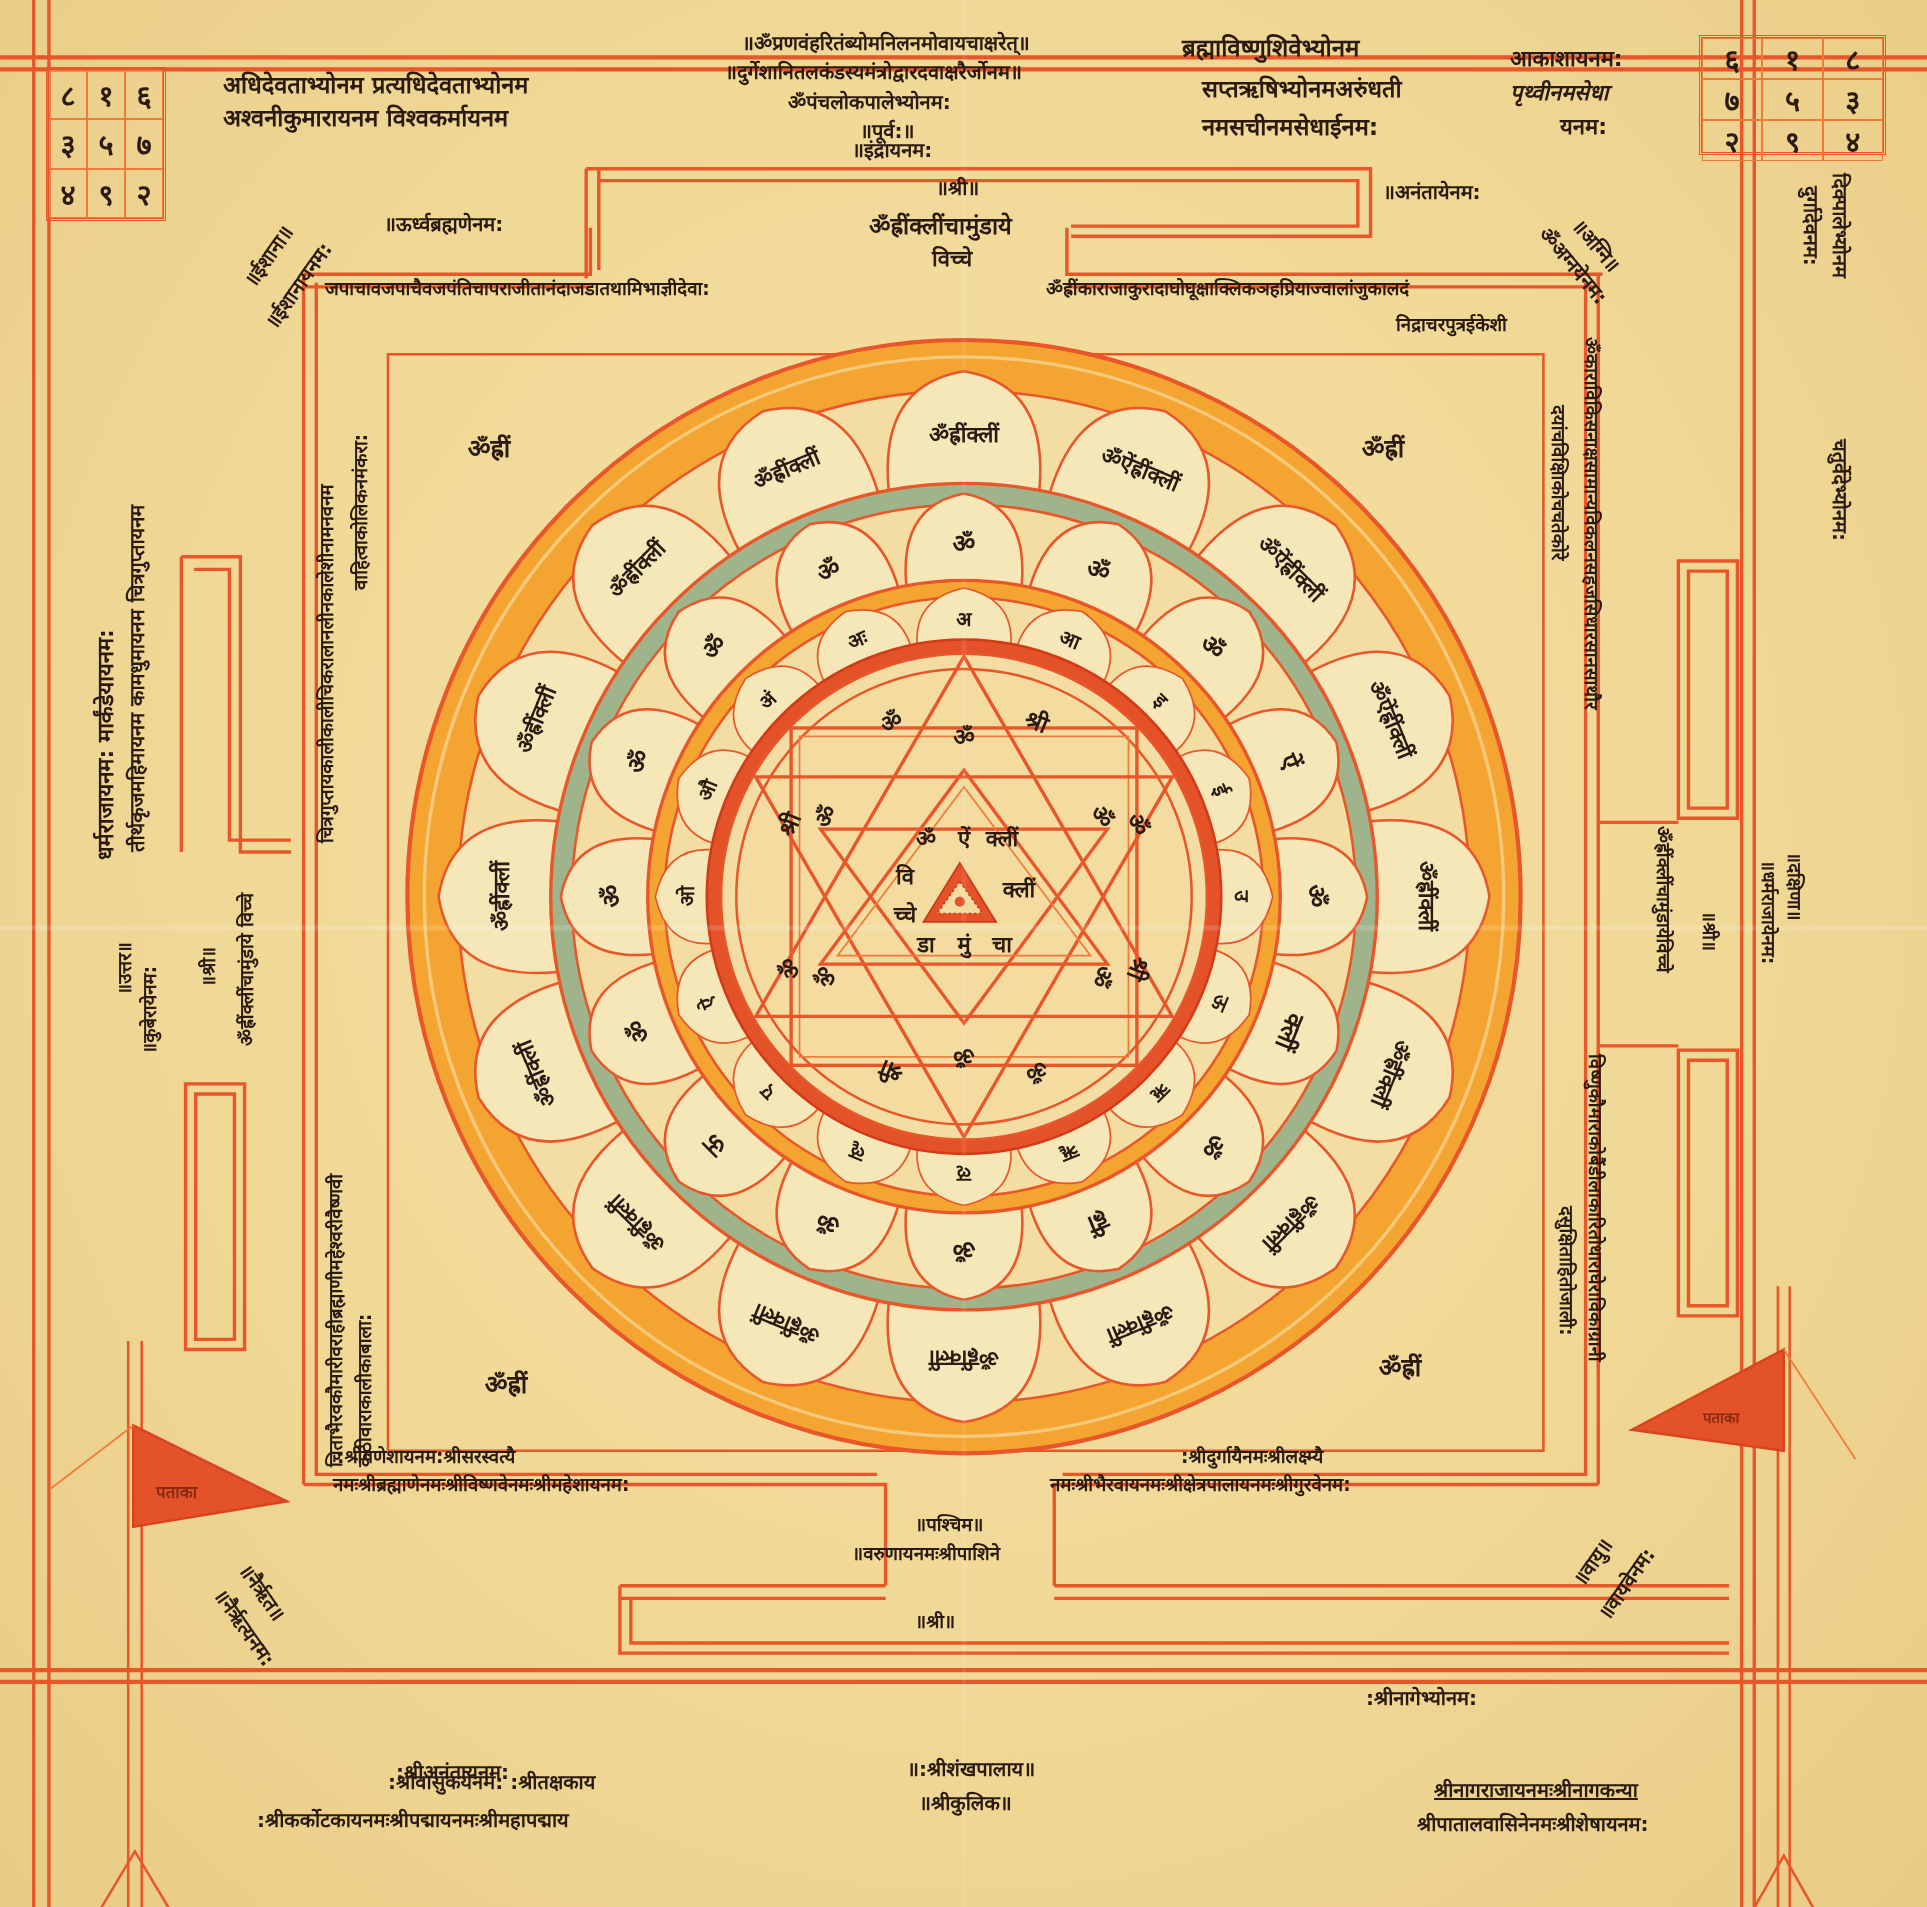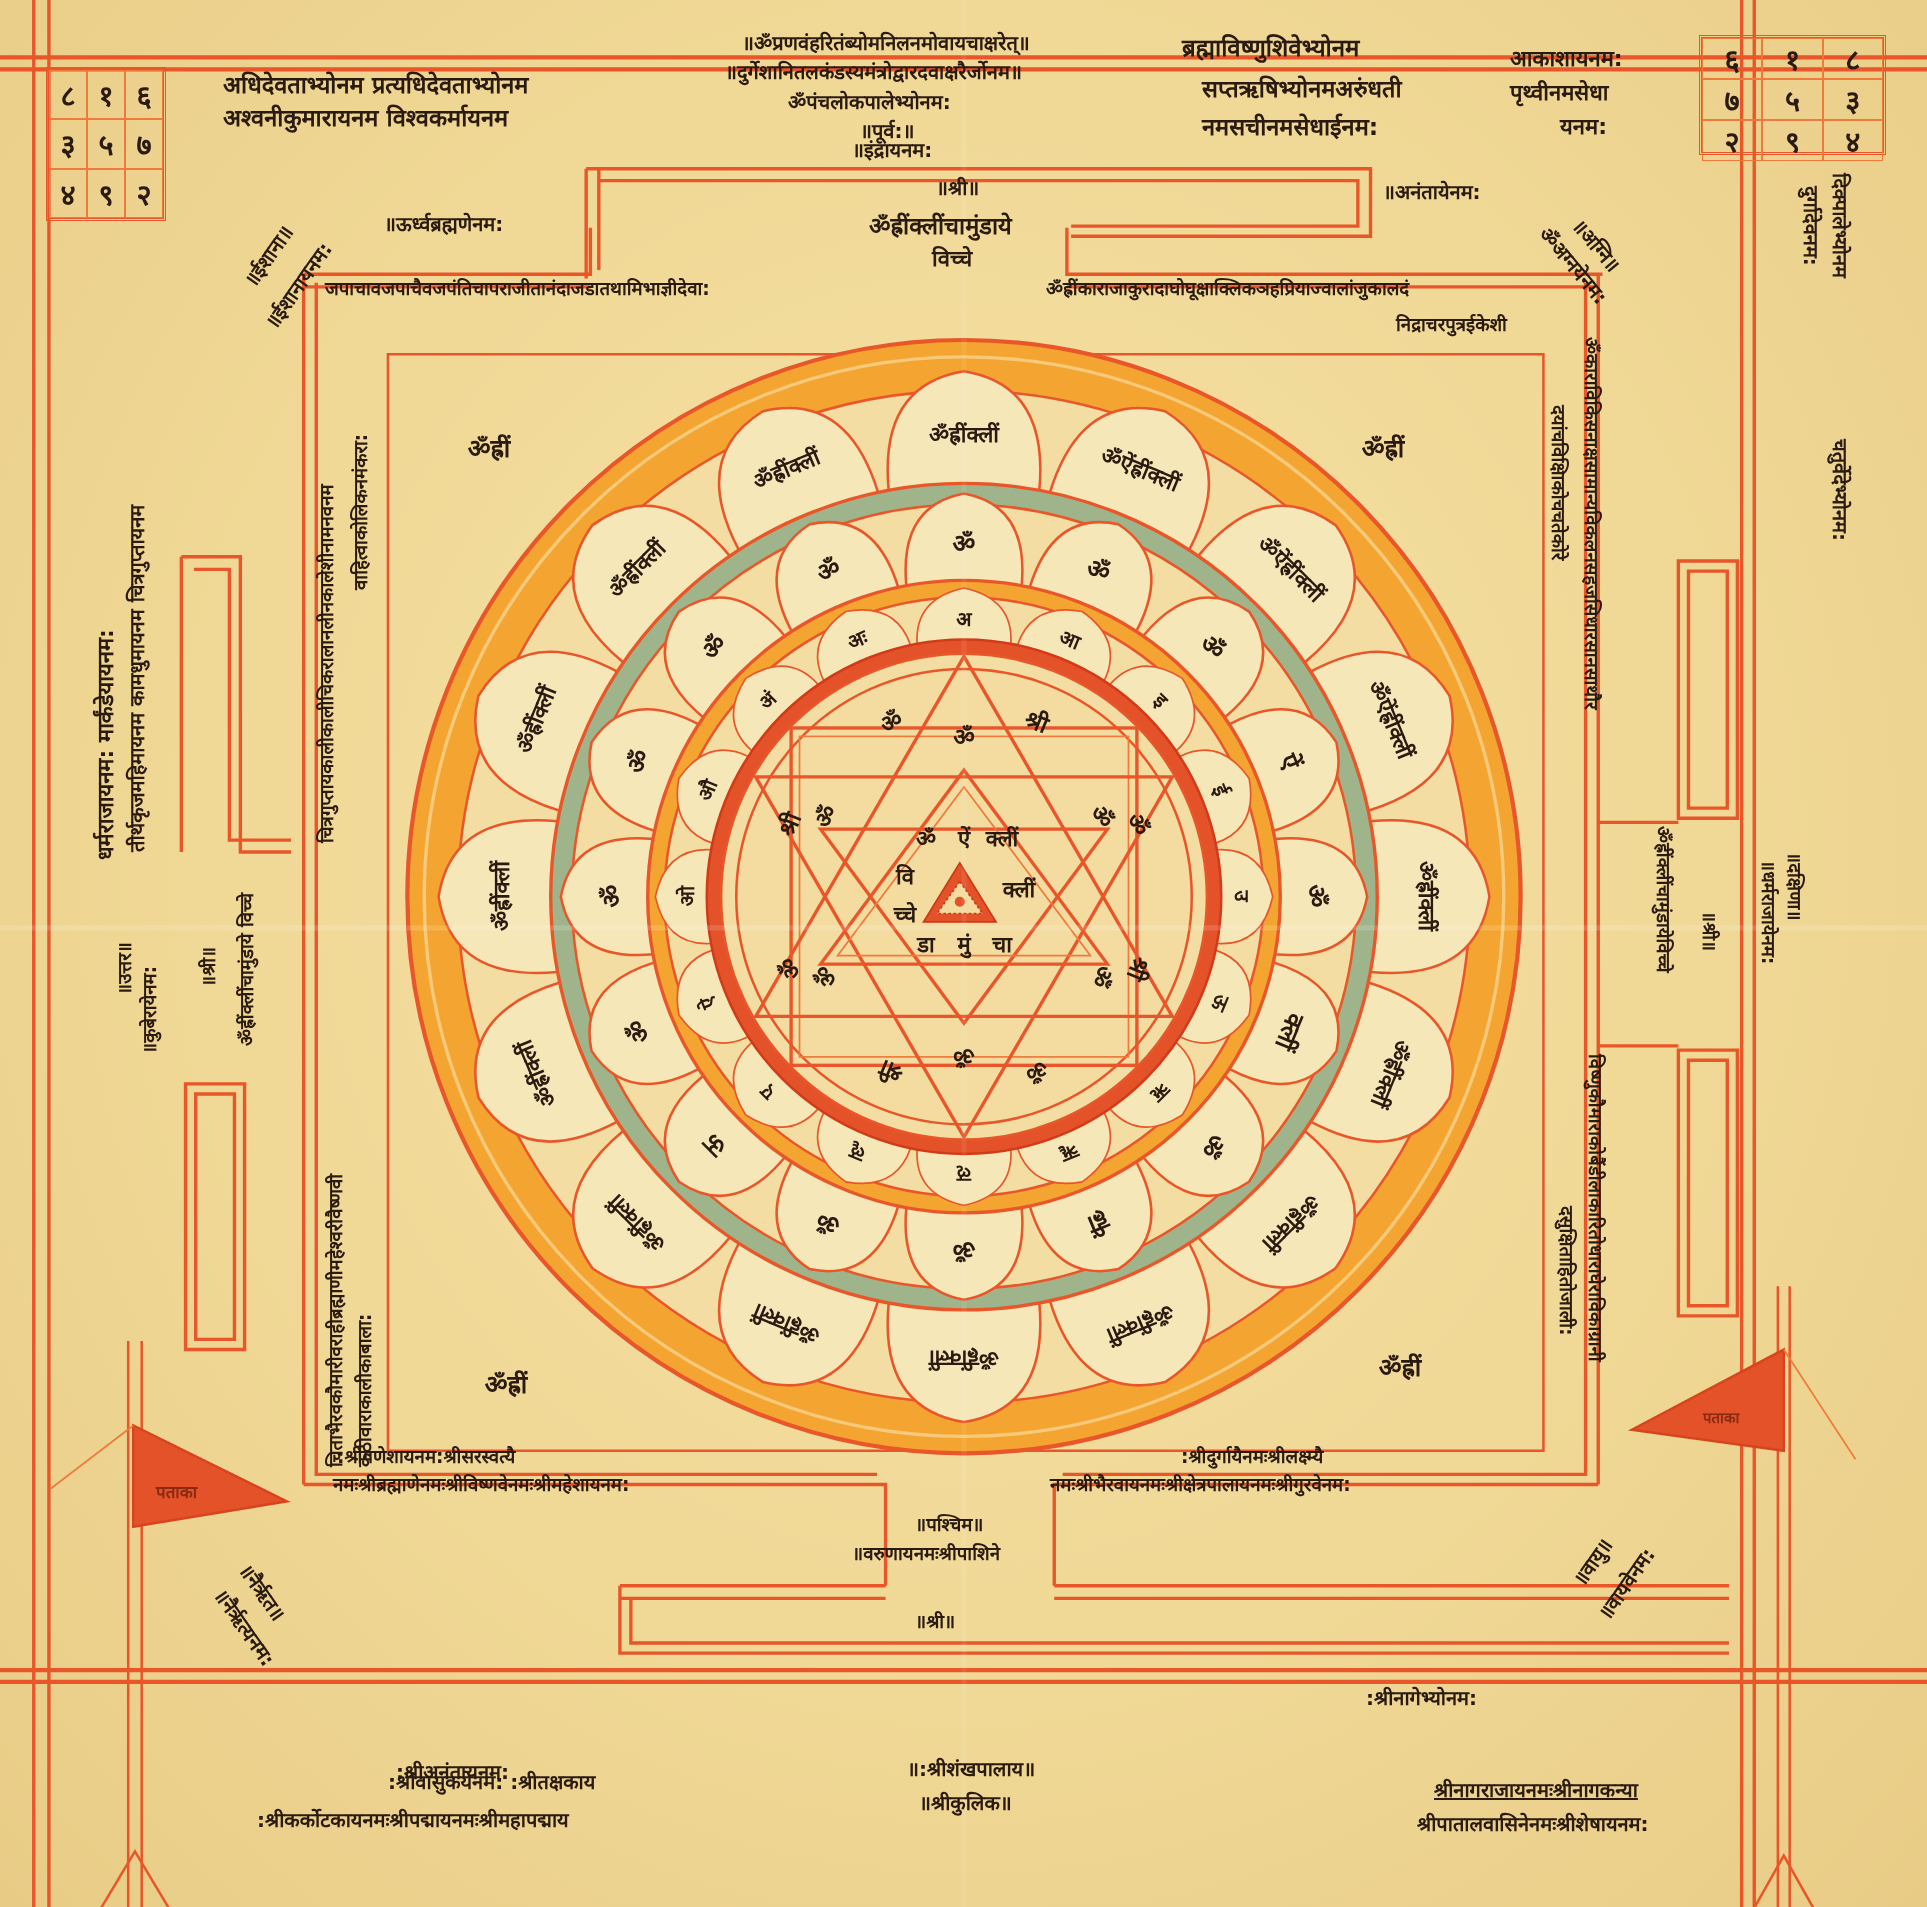--- a/index.html
+++ b/index.html
@@ -179,21 +179,21 @@
 <div class="txt" style="left:223px;top:105px;font-size:23.6px;">अश्वनीकुमारायनम   विश्वकर्मायनम</div>
 <div class="txt" style="left:742px;top:32px;font-size:20px;">॥ॐप्रणवंहरितंब्योमनिलनमोवायचाक्षरेत्॥</div>
 <div class="txt" style="left:725px;top:61px;font-size:20px;">॥दुर्गेशानितलकंडस्यमंत्रोद्वारदवाक्षरैर्जोनम॥</div>
 <div class="txt" style="left:788px;top:91px;font-size:20px;">ॐपंचलोकपालेभ्योनम:</div>
 <div class="txt" style="left:860px;top:120px;font-size:20px;">॥पूर्व:॥</div>
 <div class="txt" style="left:852px;top:139px;font-size:20px;">॥इंद्रायनम:</div>
 <div class="txt" style="left:1182px;top:35px;font-size:24px;">ब्रह्माविष्णुशिवेभ्योनम</div>
 <div class="txt" style="left:1202px;top:76px;font-size:23.6px;">सप्तऋषिभ्योनमअरुंधती</div>
 <div class="txt" style="left:1202px;top:114px;font-size:23.6px;">नमसचीनमसेधाईनम:</div>
 <div class="txt" style="left:1510px;top:46px;font-size:22px;">आकाशायनम:</div>
-<div class="txt" style="left:1510px;top:80px;font-size:22px;">पृथ्वीनमसेधा</div>
+<div class="txt" style="left:1510px;top:80px;font-size:22px;font-style:italic;">पृथ्वीनमसेधा</div>
 <div class="txt" style="left:1560px;top:114px;font-size:22px;">यनम:</div>
 <div class="txt" style="left:384px;top:177px;font-size:20px;margin-top:36px;">॥ऊर्ध्वब्रह्मणेनम:</div>
 <div class="txt" style="left:1383px;top:181px;font-size:20px;">॥अनंतायेनम:</div>
 <div class="txt" style="left:936px;top:177px;font-size:20px;">॥श्री॥</div>
 <div class="txt" style="left:869px;top:213px;font-size:23.6px;">ॐह्रींक्लींचामुंडाये</div>
 <div class="txt" style="left:932px;top:246px;font-size:22px;">विच्चे</div>
 <div class="txt" style="left:325px;top:278px;font-size:18.6px;">जपाचावजपाचैवजपंतिचापराजीतानंदाजडातथामिभाज्ञीदेवा:</div>
 <div class="txt" style="left:1046px;top:278px;font-size:18.6px;">ॐह्रींकाराजाकुरादाघोघूक्षाक्लिकञहप्रियाज्वालांजुकालदं</div>
 <div class="txt" style="left:1396px;top:314px;font-size:18.6px;">निद्राचरपुत्रईकेशी</div>
 

